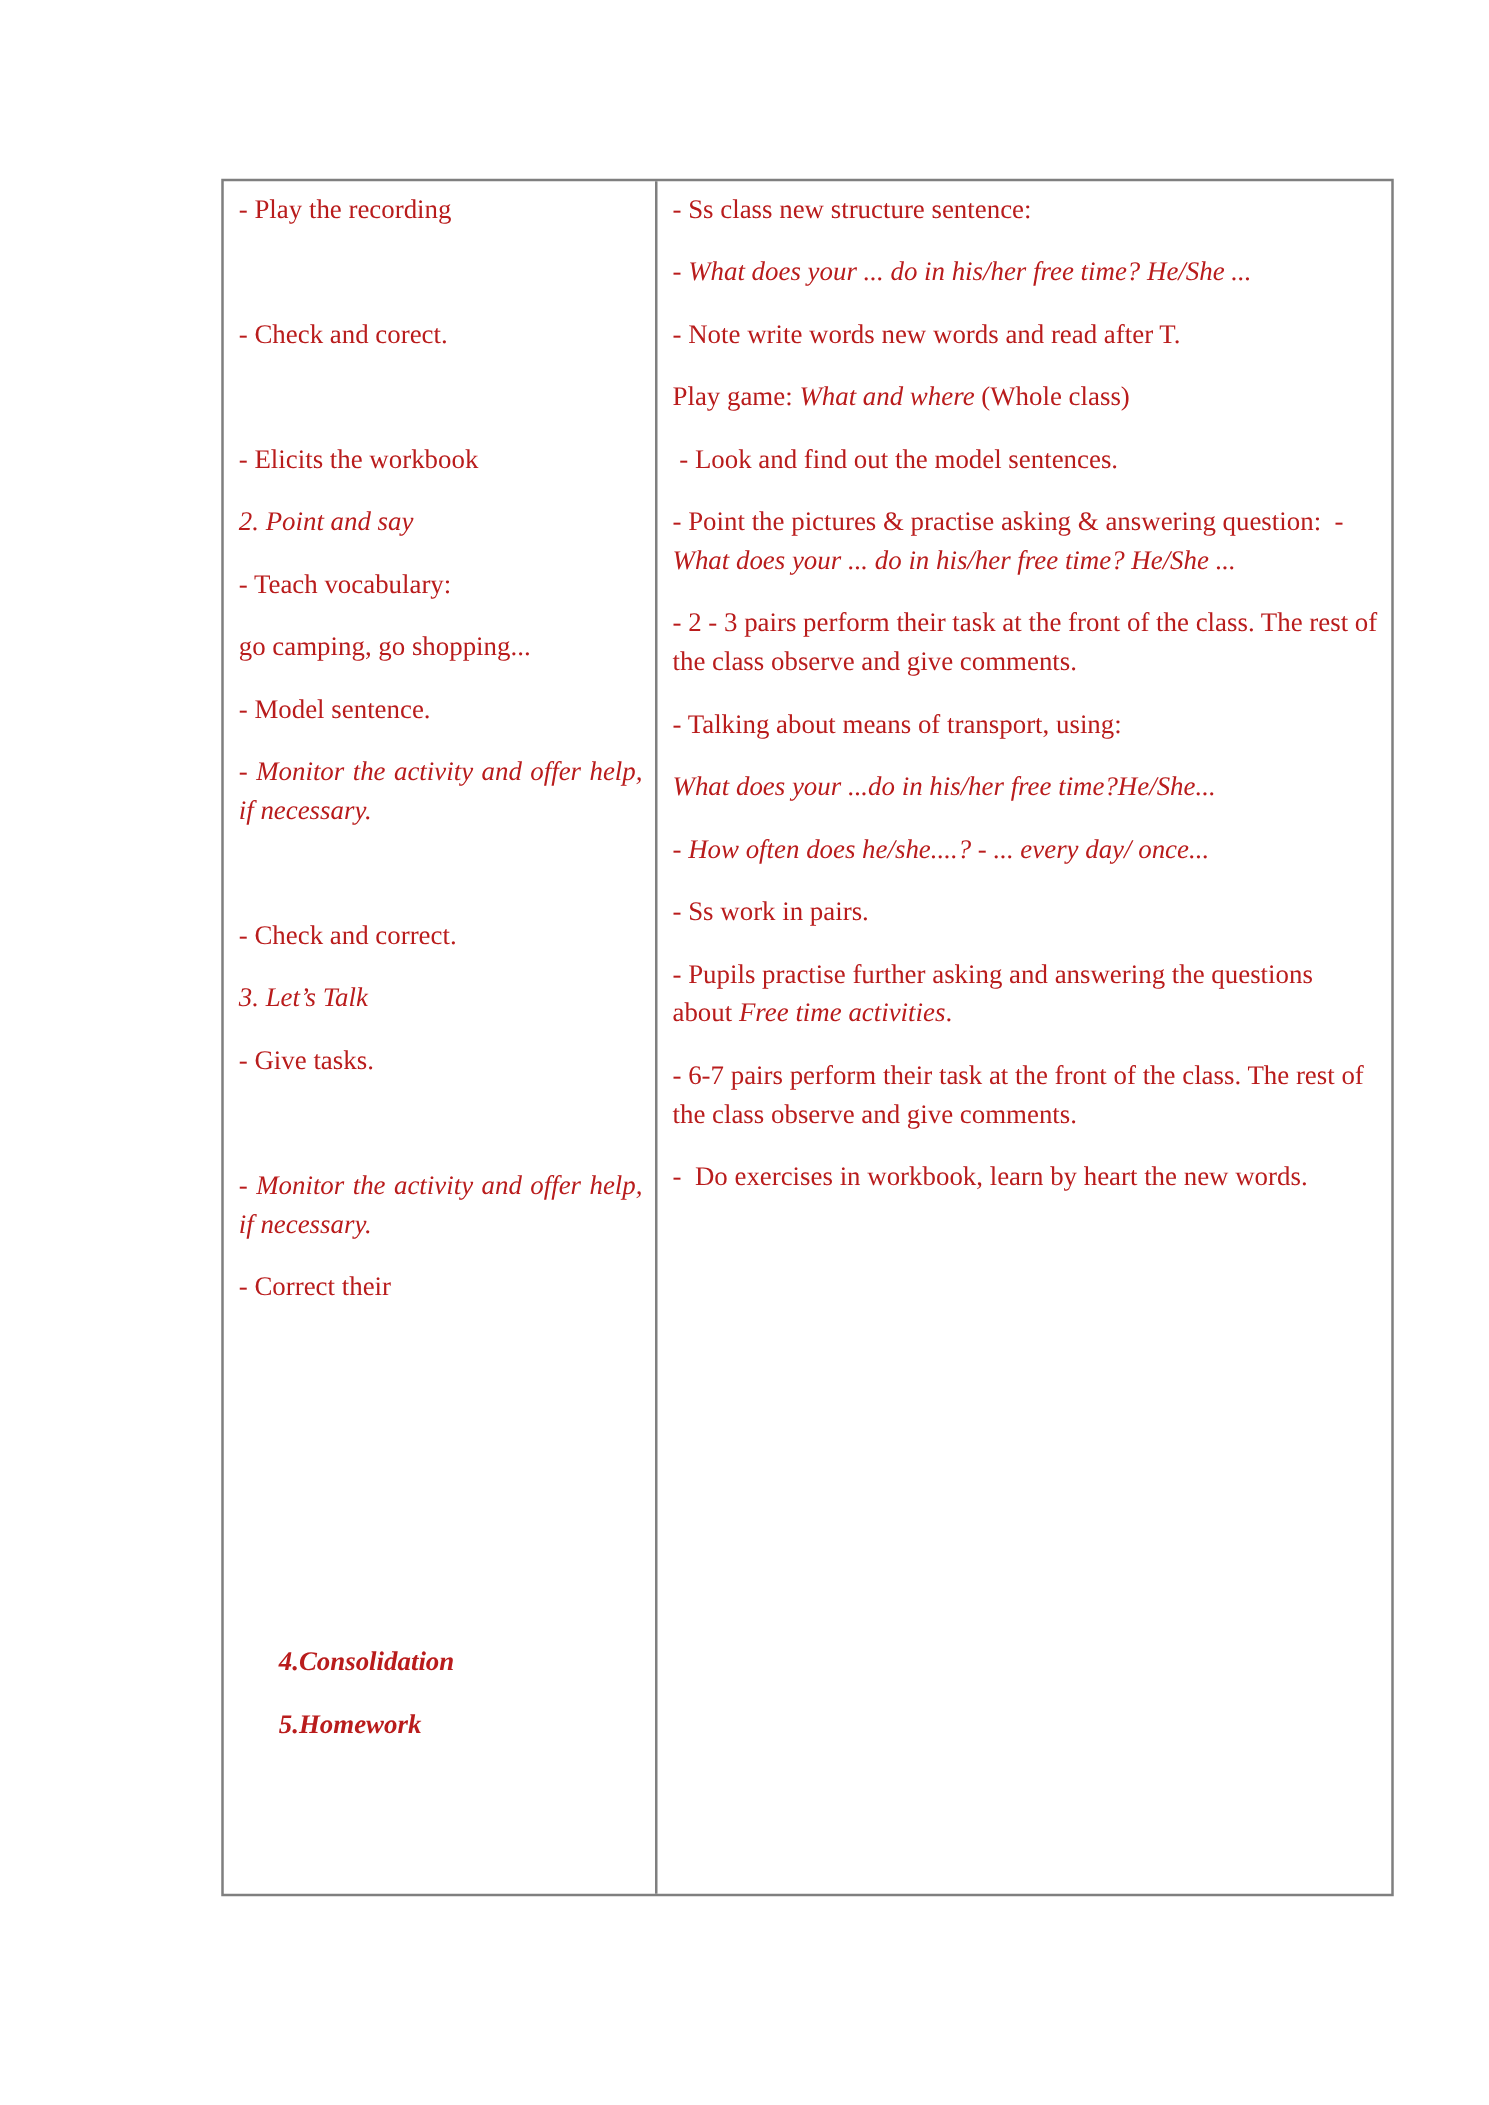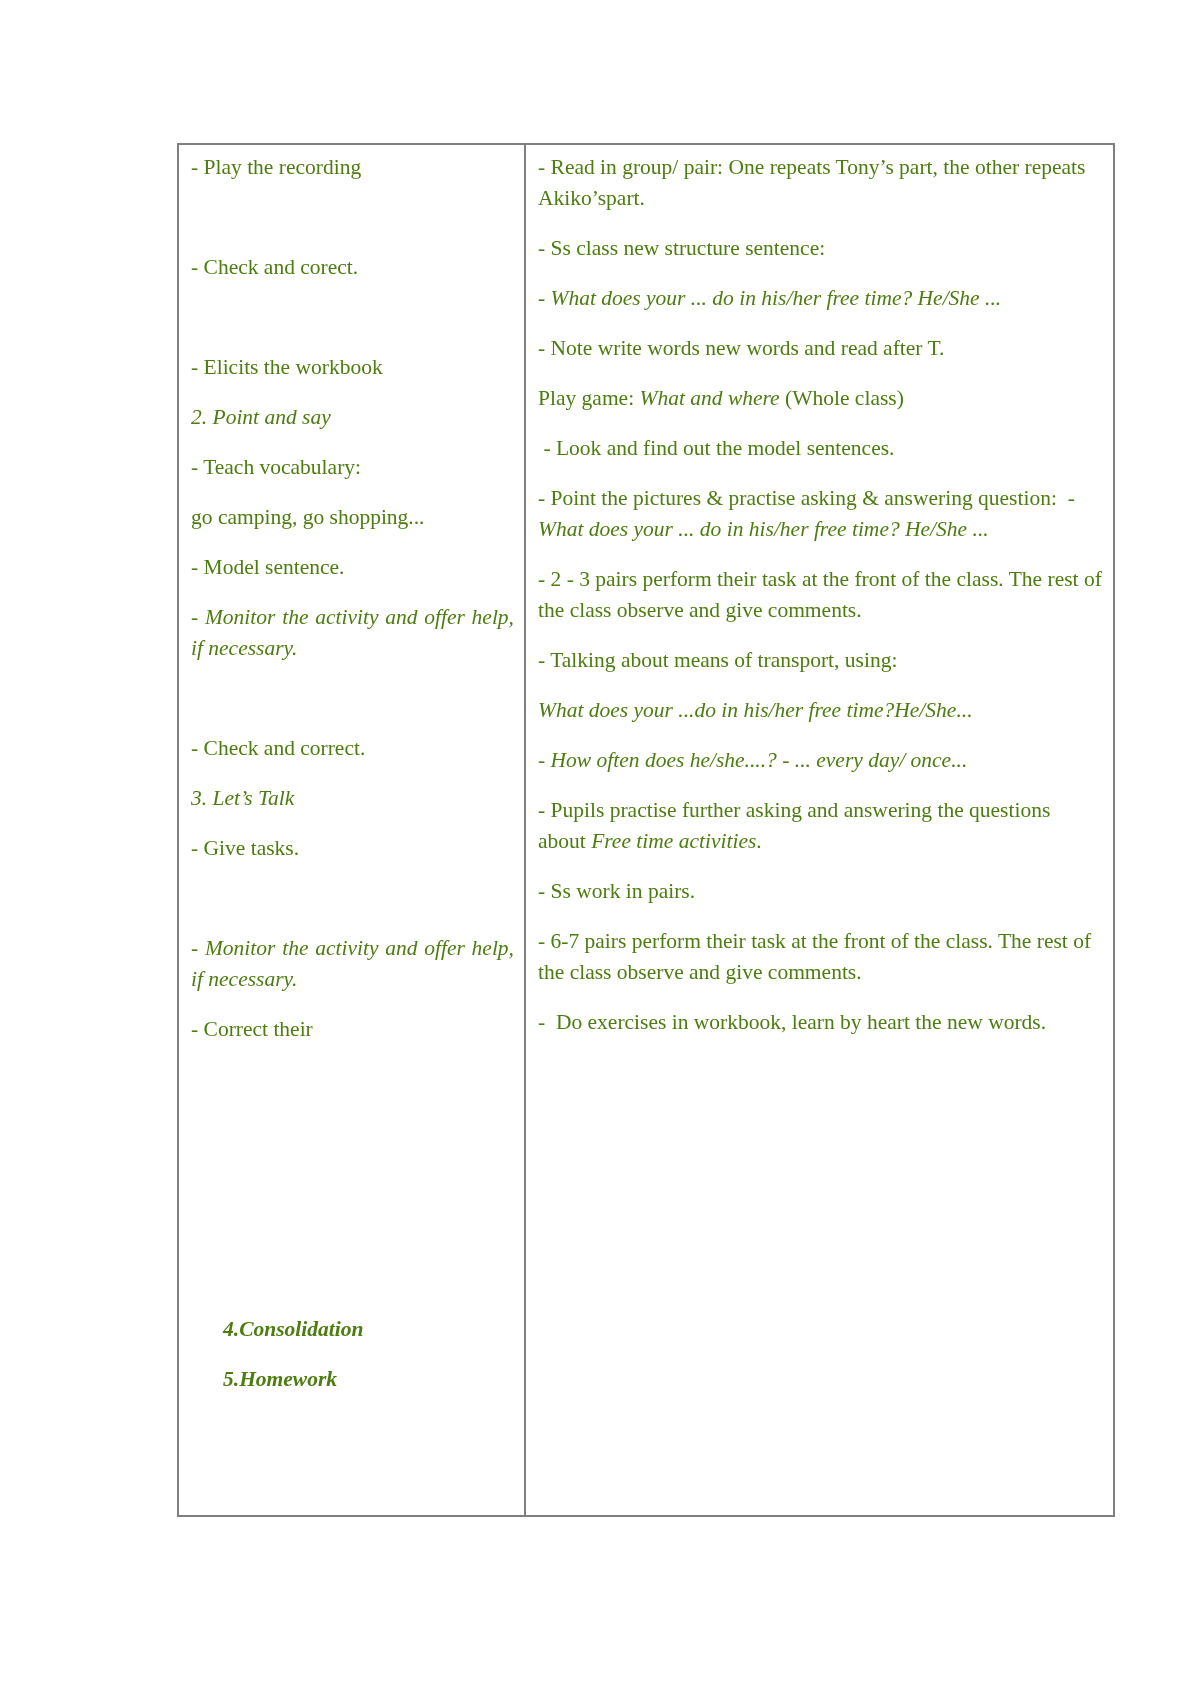--- a/index.html
+++ b/index.html
@@ -6,21 +6,21 @@
     margin: 0;
     padding: 0;
     background: #ffffff;
   }
   .page {
     position: relative;
     width: 1191px;
     height: 1684px;
     background: #ffffff;
     font-family: "Liberation Serif", "DejaVu Serif", serif;
-    color: #4d7c0f;
+    color: #b91c1c;
     overflow: hidden;
   }
   .doc-table {
     position: absolute;
     left: 177px;
     top: 143px;
     width: 938px;
     height: 1374px;
     border: 2px solid #7f7f7f;
     box-sizing: border-box;
@@ -80,30 +80,29 @@
         <div class="para"><span>- Correct their</span></div>
         <div class="para">&nbsp;</div>
         <div class="para">&nbsp;</div>
         <div class="para">&nbsp;</div>
         <div class="para">&nbsp;</div>
         <div class="para">&nbsp;</div>
         <div class="para"><span class="bi">4.Consolidation</span></div>
         <div class="para"><span class="bi">5.Homework</span></div>
       </div>
     <div class="cell right">
-        <div class="para"><span>- Read in group/ pair: One repeats Tony’s part, the other repeats Akiko’spart.</span></div>
         <div class="para"><span>- Ss class new structure sentence:</span></div>
         <div class="para"><span class="i">- What does your ... do in his/her free time? He/She ...</span></div>
         <div class="para"><span>- Note write words new words and read after T.</span></div>
         <div class="para"><span>Play game: </span><span class="i">What and where</span><span> (Whole class)</span></div>
         <div class="para"><span>&nbsp;- Look and find out the model sentences.</span></div>
         <div class="para"><span>- Point the pictures &amp; practise asking &amp; answering question: &nbsp;- </span><span class="i">What does your ... do in his/her free time? He/She ...</span></div>
         <div class="para"><span>- 2 - 3 pairs perform their task at the front of the class. The rest of the class observe and give comments.</span></div>
         <div class="para"><span>- Talking about means of transport, using:</span></div>
         <div class="para"><span class="i">What does your ...do in his/her free time?He/She...</span></div>
         <div class="para"><span>- </span><span class="i">How often does he/she....? - ... every day/ once...</span></div>
+        <div class="para"><span>- Ss work in pairs.</span></div>
         <div class="para"><span>- Pupils practise further asking and answering the questions about </span><span class="i">Free time activities</span><span>.</span></div>
-        <div class="para"><span>- Ss work in pairs.</span></div>
         <div class="para"><span>- 6-7 pairs perform their task at the front of the class. The rest of the class observe and give comments.</span></div>
         <div class="para"><span>- &nbsp;Do exercises in workbook, learn by heart the new words.</span></div>
       </div>
   </div>
 </div>
 
 </body></html>

